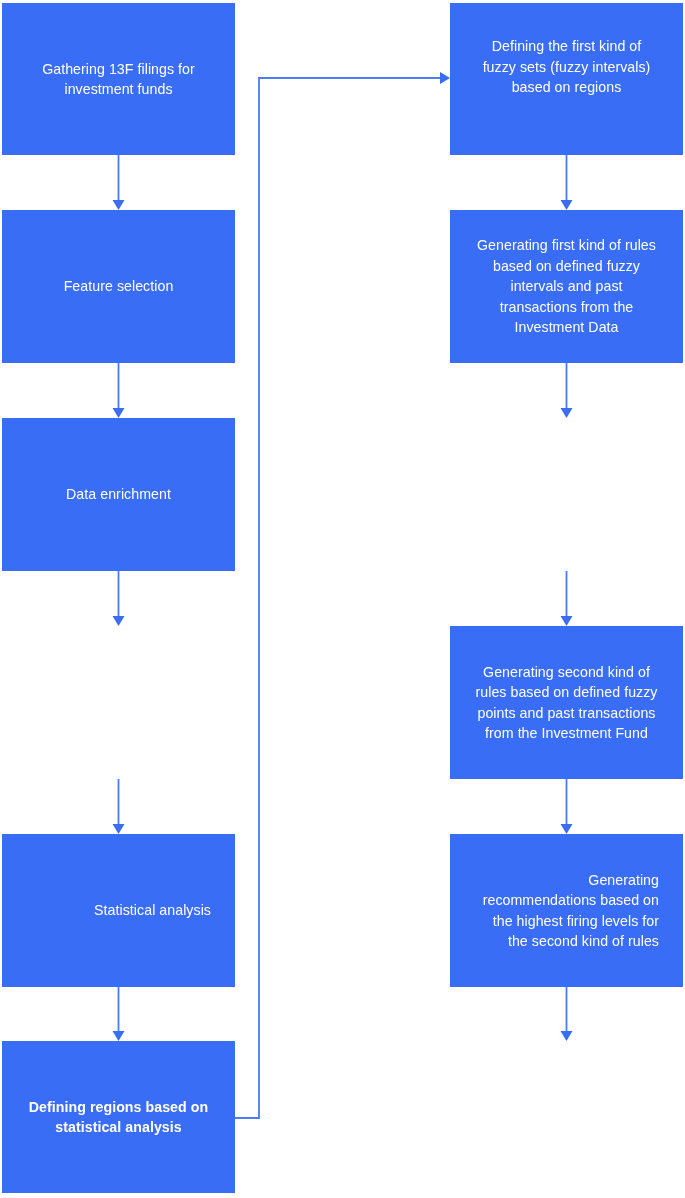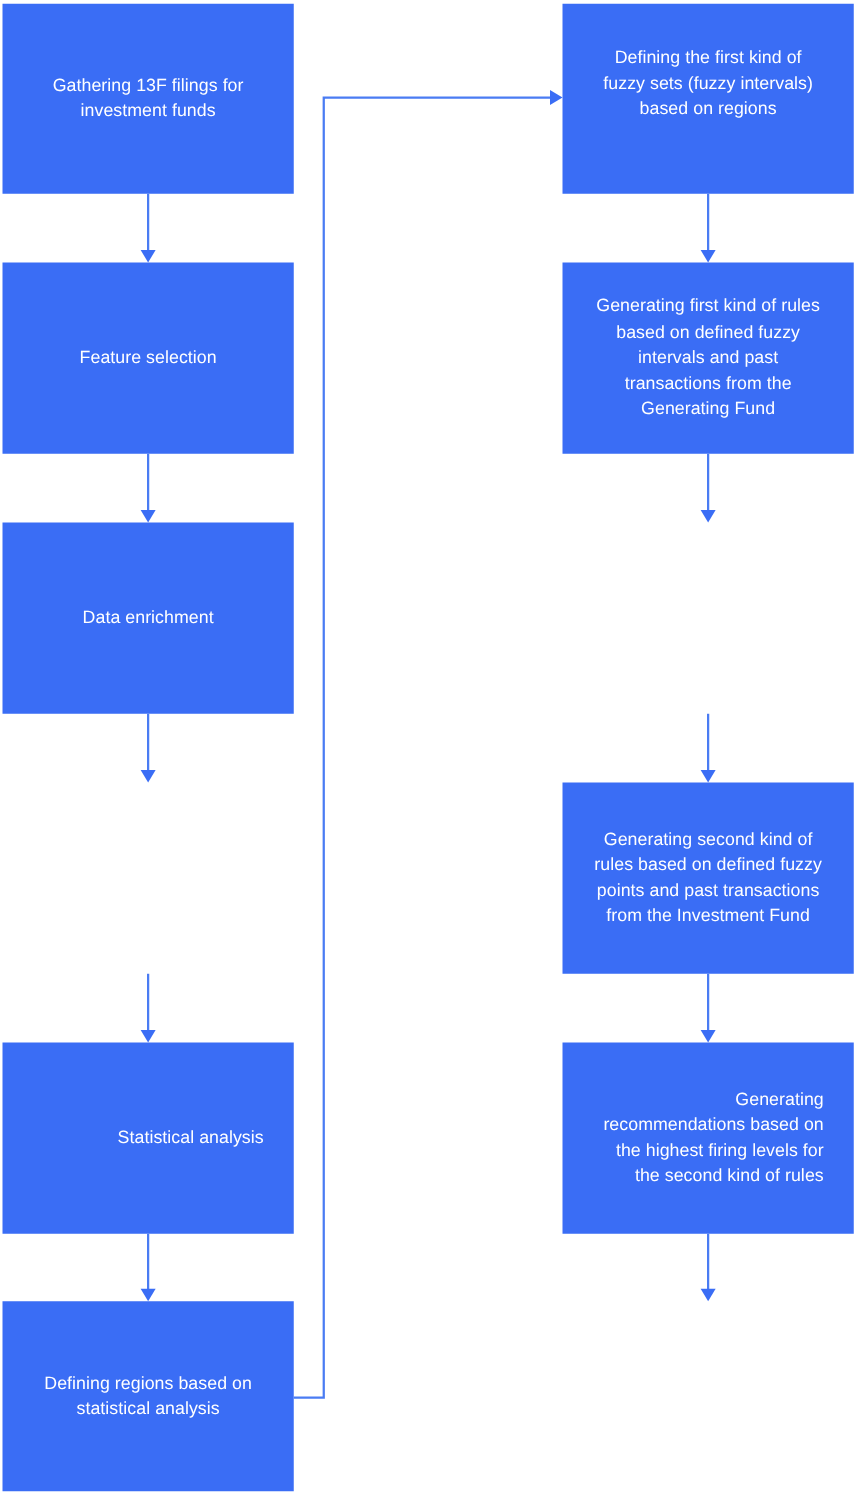--- a/index.html
+++ b/index.html
@@ -39,21 +39,21 @@
   }
   
   .col-left  { left: 2px;   width: 233px; }
   .col-right { left: 450px; width: 233px; }
 
   .row-1 { top: 3px;    height: 152px; }
   .row-2 { top: 210px;  height: 153px; }
   .row-3 { top: 418px;  height: 153px; }
   .row-4 { top: 626px;  height: 153px; }
   .row-5 { top: 834px;  height: 153px; text-align: right; }
-  .row-6 { top: 1041px; height: 152px; }
+  .row-6 { top: 1041px; height: 152px; font-weight: bold; }
 
   
   .node.text-upper { align-items: flex-start; padding-top: 33px; }
 
   svg.edges {
     position: absolute;
     left: 0;
     top: 0;
     width: 685px;
     height: 1198px;
@@ -85,21 +85,21 @@
     <span class="node-label">Statistical analysis</span>
   </div>
   <div class="node col-left row-6">
     <span class="node-label">Defining regions based on statistical analysis</span>
   </div>
 
   <div class="node col-right row-1 text-upper">
     <span class="node-label">Defining the first kind of fuzzy sets (fuzzy intervals) based on regions</span>
   </div>
   <div class="node col-right row-2">
-    <span class="node-label">Generating first kind of rules based on defined fuzzy intervals and past transactions from the Generating Fund</span>
+    <span class="node-label">Generating first kind of rules based on defined fuzzy intervals and past transactions from the Investment Data</span>
   </div>
   <div class="node col-right row-4">
     <span class="node-label">Generating second kind of rules based on defined fuzzy points and past transactions from the Investment Fund</span>
   </div>
   <div class="node col-right row-5">
     <span class="node-label">Generating recommendations based on the highest firing levels for the second kind of rules</span>
   </div>
 
   <svg class="edges" viewBox="0 0 685 1198">
 

